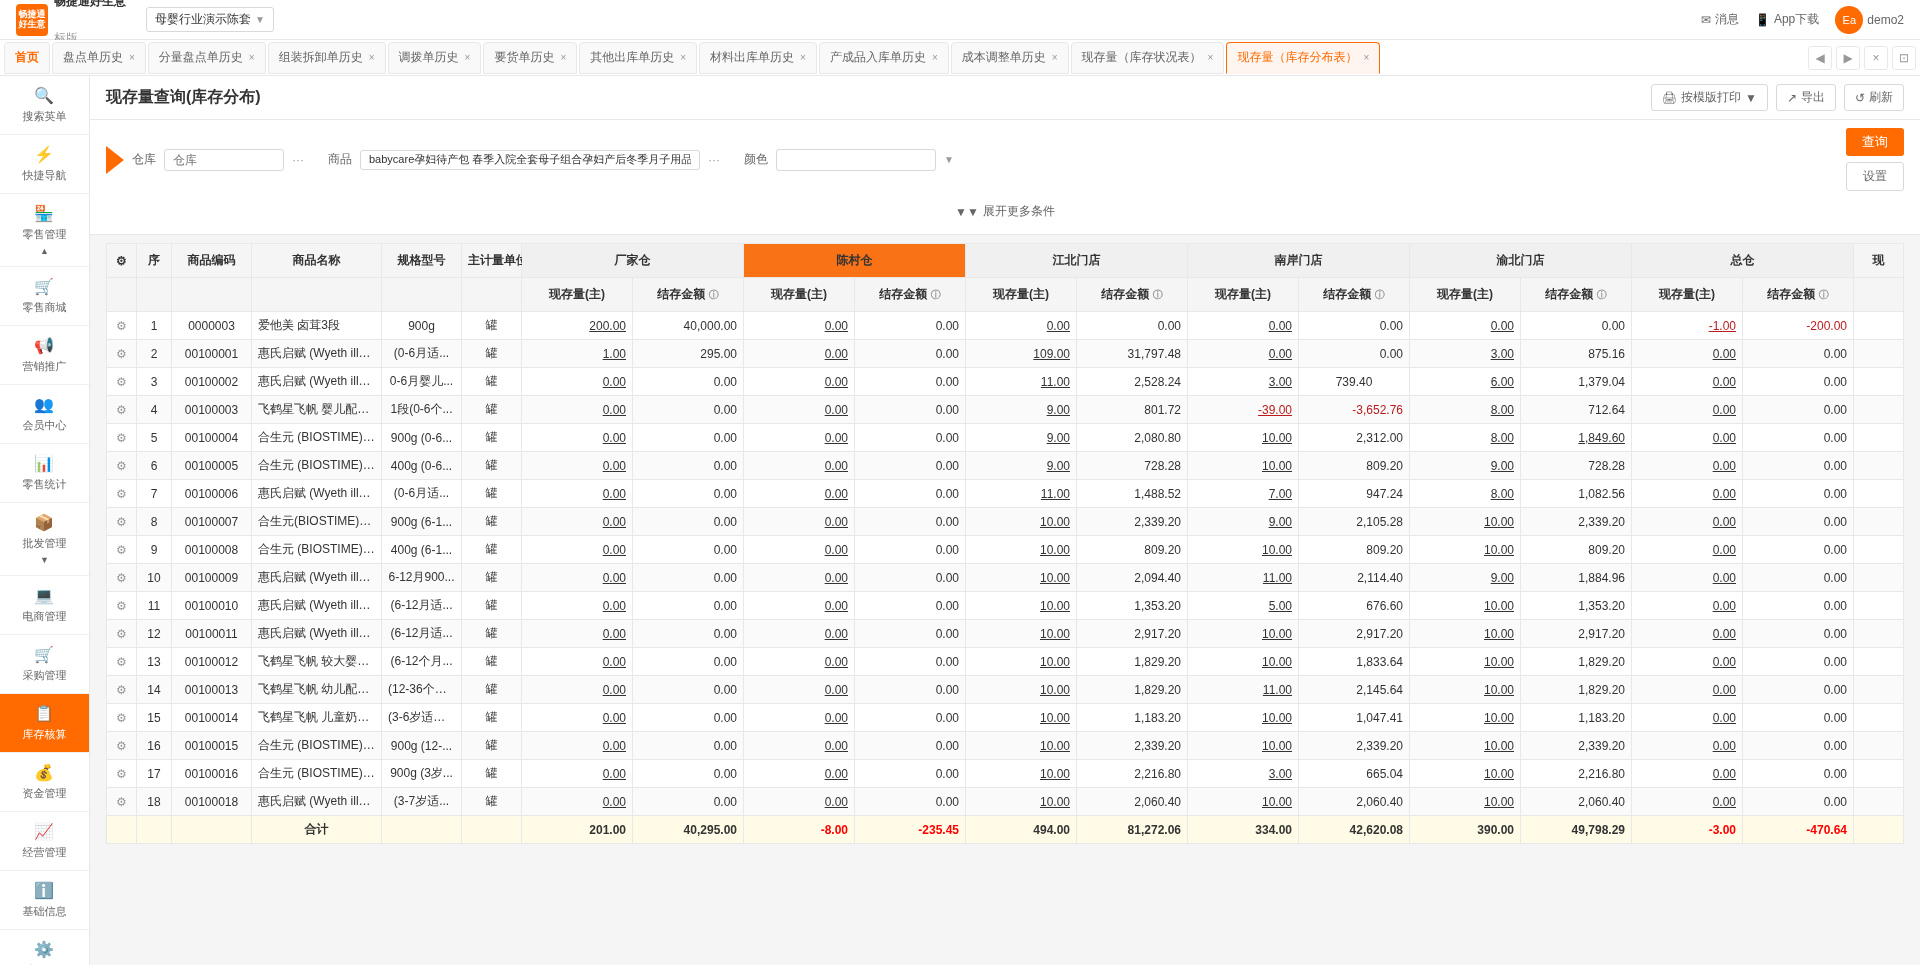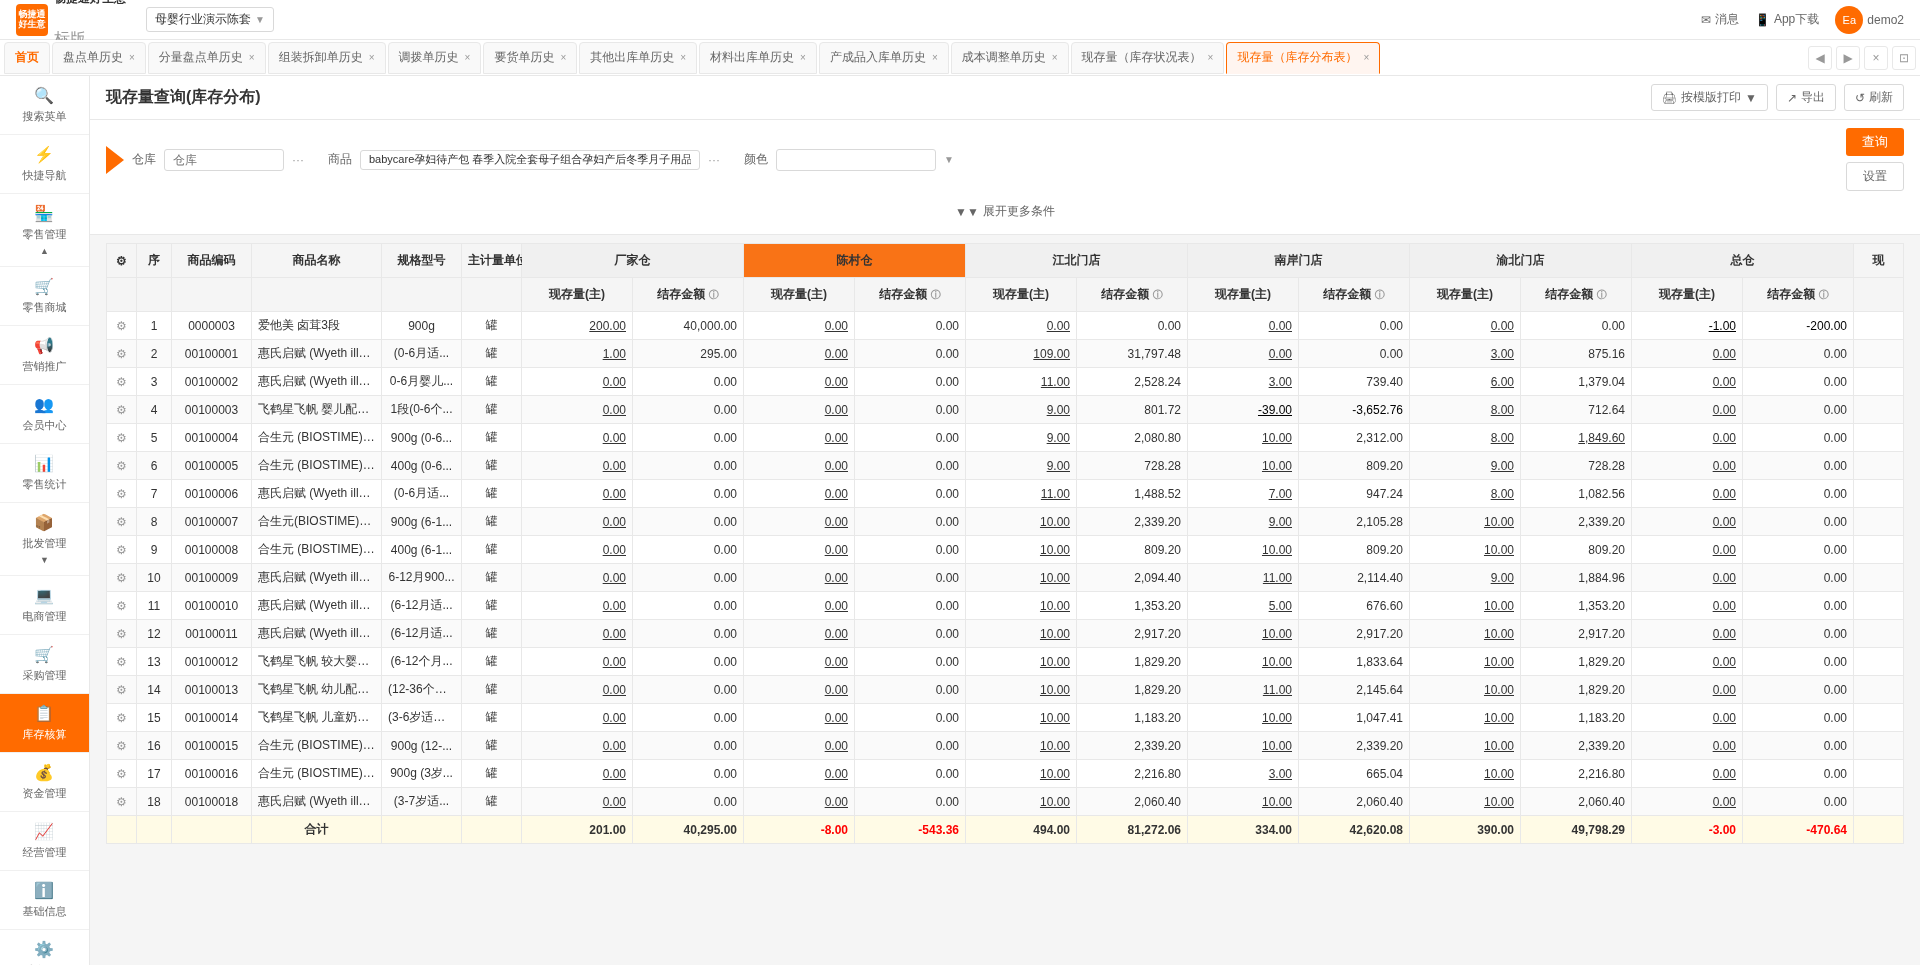--- a/index.html
+++ b/index.html
@@ -49,21 +49,21 @@
     .btn-set { background: #fff; color: #666; border: 1px solid #d9d9d9; padding: 5px 12px; border-radius: 3px; cursor: pointer; font-size: 12px; }
     .orange-triangle { width: 0; height: 0; border-top: 14px solid transparent; border-bottom: 14px solid transparent; border-left: 18px solid #ff6b00; cursor: pointer; flex-shrink: 0; }
 
     
     .table-wrapper { flex: 1; overflow: auto; padding: 0 16px 8px; }
     .data-table { width: 100%; border-collapse: collapse; font-size: 12px; background: #fff; table-layout: fixed; }
     .data-table th { background: #f5f5f5; color: #333; font-weight: bold; padding: 8px 6px; border: 1px solid #e8e8e8; text-align: center; white-space: nowrap; position: sticky; top: 0; z-index: 2; }
     .data-table td { padding: 5px 6px; border: 1px solid #e8e8e8; text-align: center; white-space: nowrap; overflow: hidden; text-overflow: ellipsis; }
     .data-table tr:nth-child(even) { background: #fafafa; }
     .link-val { color: #333; text-decoration: underline; cursor: pointer; }
-    .neg-val { color: #000000; }
+    .neg-val { color: #b91c1c; }
     .total-row { background: #fffbe6 !important; font-weight: bold; }
     .total-row td { background: #fffbe6; }
     .gear-col { width: 30px; }
     .num-col { width: 35px; }
     .code-col { width: 80px; }
     .name-col { width: 120px; }
     .spec-col { width: 80px; }
     .unit-col { width: 60px; }
   </style>
 </head>
@@ -72,21 +72,21 @@
 <div style="display:flex; flex-direction:column; height:100vh; overflow:hidden;">
 
   <div class="top-bar">
     <div class="top-bar-left">
       <div class="logo-area">
         <div class="logo-icon">
           <span style="font-size:9px; line-height:1.1; text-align:center;">畅捷通<br>好生意</span>
         </div>
         <div class="logo-text">
           <div style="font-size:12px; color:#333; font-weight:bold;">畅捷通好生意</div>
-          <div style="font-size:16px; color:#999;margin-top:23px;">标版</div>
+          <div style="font-size:12px; color:#999;margin-top:23px;">标版</div>
         </div>
       </div>
       <div style="display:flex; align-items:center; gap:4px; padding:3px 8px; border:1px solid #d9d9d9; border-radius:3px; cursor:pointer; margin-left:12px;">
         <span style="font-size:12px; color:#333;">母婴行业演示陈套</span>
         <span style="font-size:10px; color:#999;">▼</span>
       </div>
     </div>
     <div class="top-bar-right">
       <div class="top-right-item">
         <span>✉</span>
@@ -365,21 +365,21 @@
     <td style="text-align:left; max-width:130px; overflow:hidden; text-overflow:ellipsis;">惠氏启赋 (Wyeth illu...</td>
     <td style="text-align:center;">0-6月婴儿...</td>
     <td style="text-align:center;">罐</td>
     <td style="text-align:right;"><span class="link-val">0.00</span></td>
     <td style="text-align:right;">0.00</td>
     <td style="text-align:right;"><span class="link-val">0.00</span></td>
     <td style="text-align:right;">0.00</td>
     <td style="text-align:right;"><span class="link-val">11.00</span></td>
     <td style="text-align:right;">2,528.24</td>
     <td style="text-align:right;"><span class="link-val ">3.00</span></td>
-    <td style="text-align:right;" class="">739.40</td>
+    <td style="text-align:center;" class="">739.40</td>
     <td style="text-align:right;"><span class="link-val">6.00</span></td>
     <td style="text-align:right;">1,379.04</td>
     <td style="text-align:right;"><span class="link-val ">0.00</span></td>
     <td style="text-align:right;" class="">0.00</td>
     <td style="text-align:center;"></td>
   </tr>
               <tr style="background: rgb(250, 250, 250);">
     <td style="text-align:center;"><span style="color:#999; cursor:pointer;">⚙</span></td>
     <td style="text-align:center;">4</td>
     <td style="text-align:center;">00100003</td>
@@ -697,21 +697,21 @@
               <tr class="total-row">
   <td></td>
   <td></td>
   <td></td>
   <td style="text-align:center; font-weight:bold;">合计</td>
   <td></td>
   <td></td>
   <td style="text-align:right; font-weight:bold;">201.00</td>
   <td style="text-align:right; font-weight:bold;">40,295.00</td>
   <td style="text-align:right; font-weight:bold; color:red;">-8.00</td>
-  <td style="text-align:right; font-weight:bold; color:red;">-543.36</td>
+  <td style="text-align:right; font-weight:bold; color:red;">-235.45</td>
   <td style="text-align:right; font-weight:bold;">494.00</td>
   <td style="text-align:right; font-weight:bold;">81,272.06</td>
   <td style="text-align:right; font-weight:bold;">334.00</td>
   <td style="text-align:right; font-weight:bold;">42,620.08</td>
   <td style="text-align:right; font-weight:bold;">390.00</td>
   <td style="text-align:right; font-weight:bold;">49,798.29</td>
   <td style="text-align:right; font-weight:bold; color:red;">-3.00</td>
   <td style="text-align:right; font-weight:bold; color:red;">-470.64</td>
   <td></td>
 </tr>

